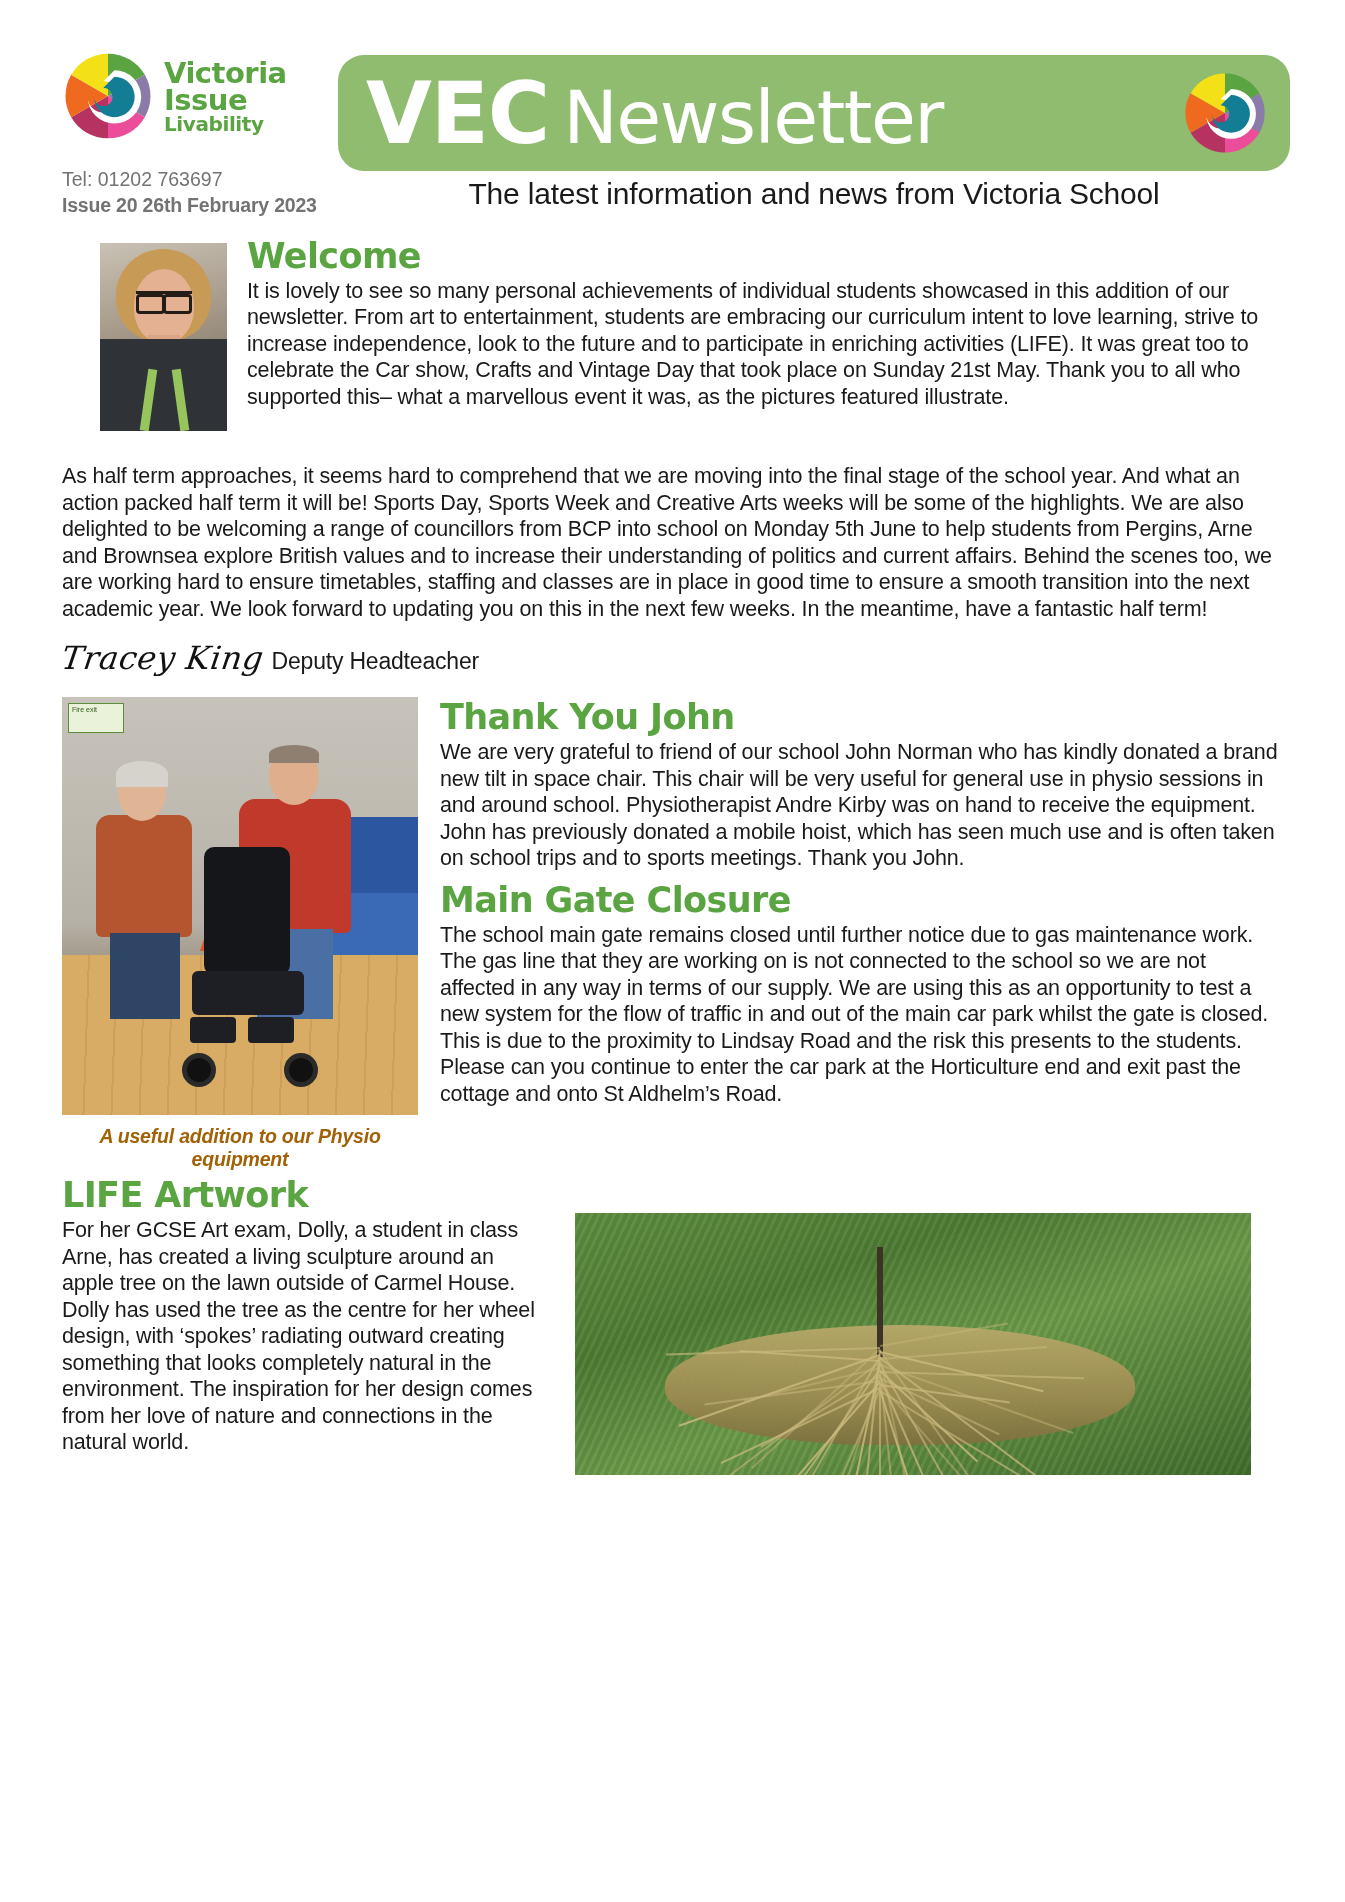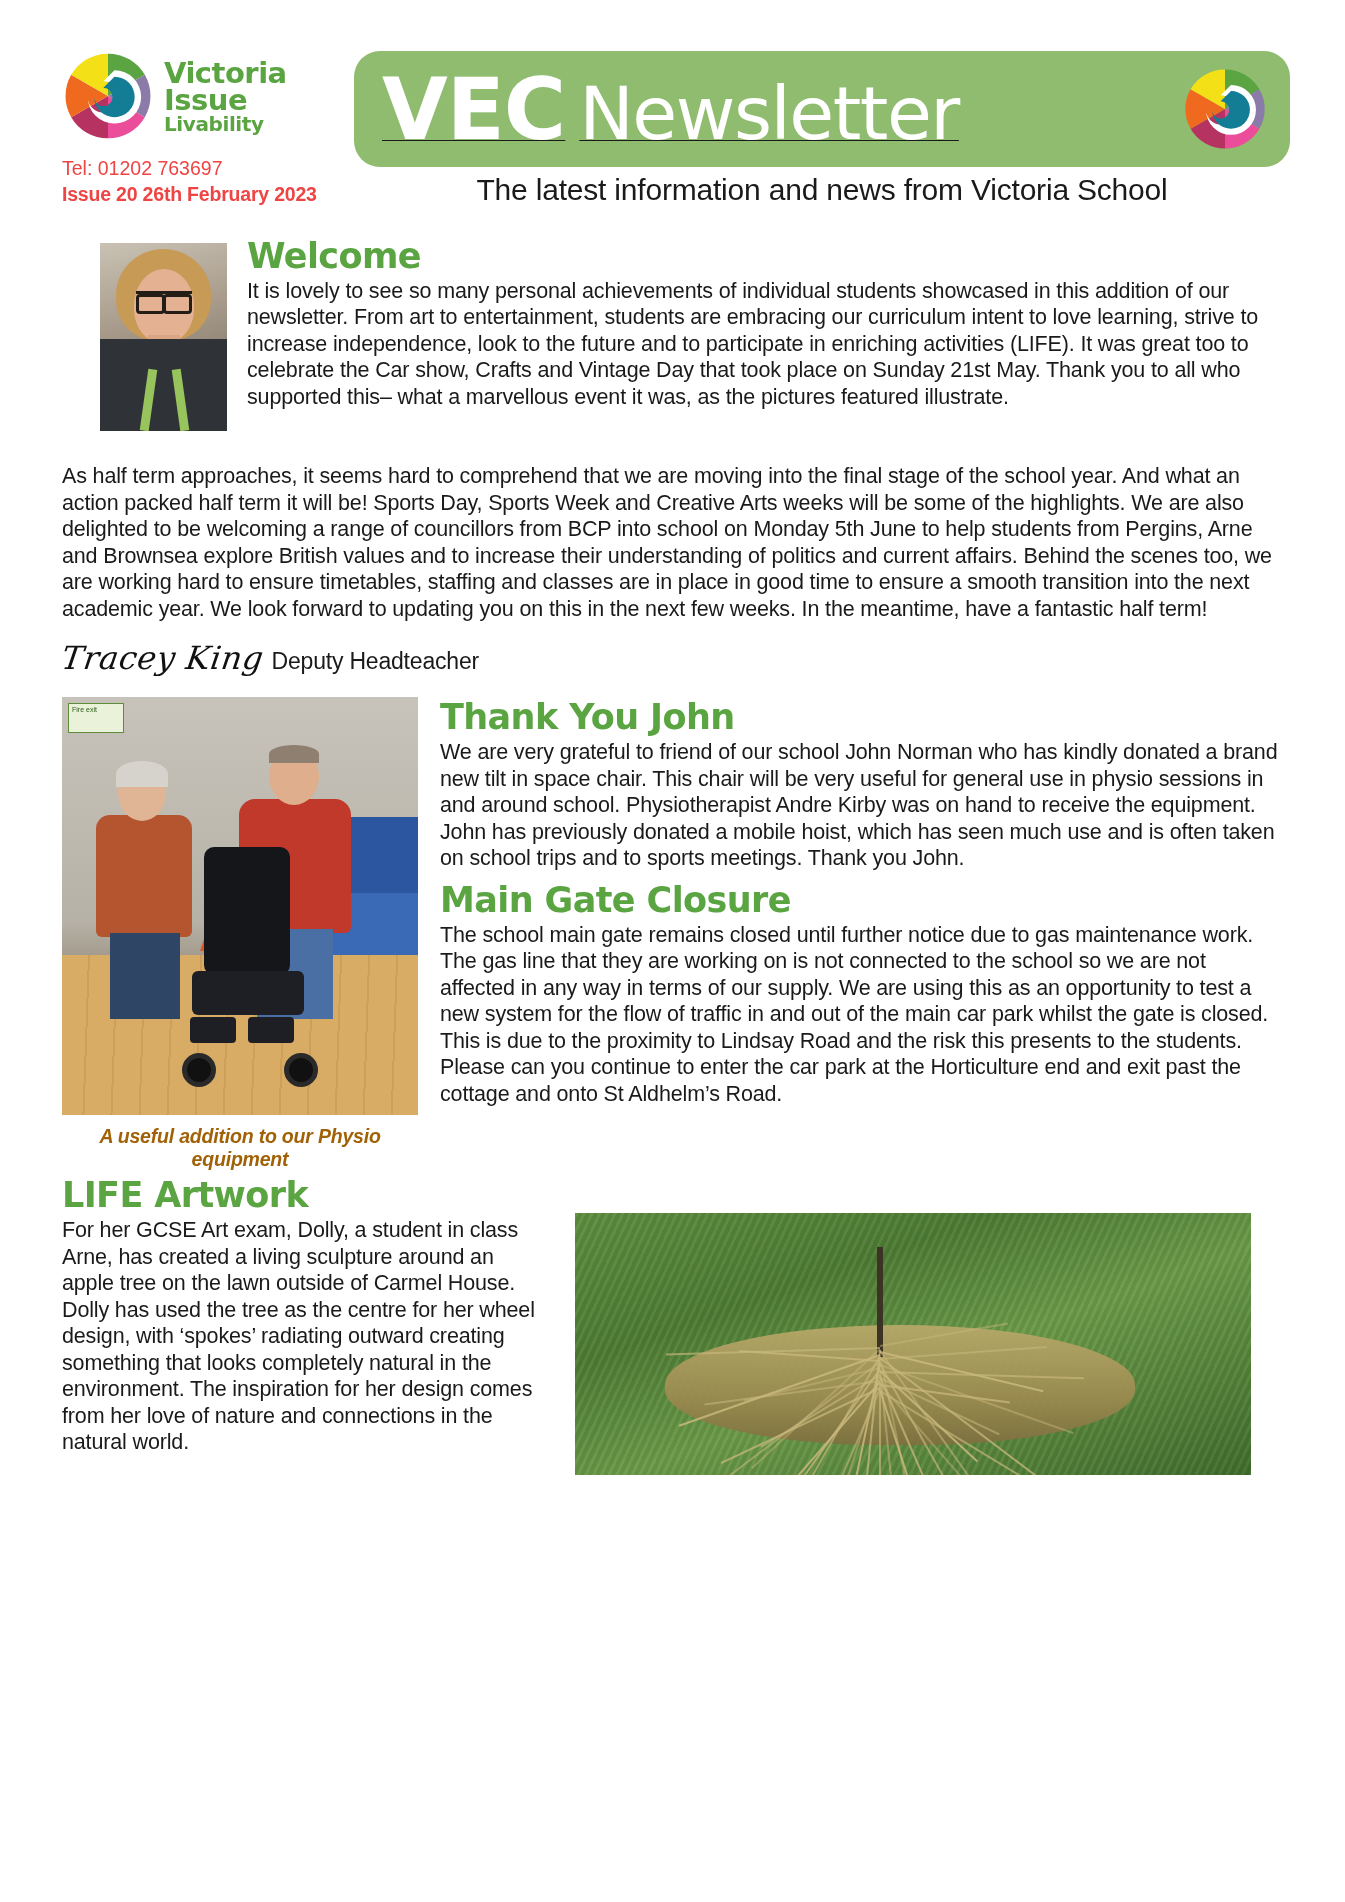--- a/index.html
+++ b/index.html
@@ -28,22 +28,22 @@
 
   
   .header {
     position: relative;
     height: 230px;
     padding: 40px 55px 0 62px;
   }
 
   .header-row {
     display: flex;
-    align-items: flex-end;
-    gap: 24px;
+    align-items: center;
+    gap: 8px;
   }
 
   .brand {
     width: 268px;
     flex: 0 0 268px;
     padding-top: 10px;
   }
 
   .brand-top {
     display: flex;
@@ -82,24 +82,24 @@
   .brand-words .w3 {
     font-family: "DejaVu Sans", sans-serif;
     font-weight: bold;
     font-size: 20px;
     color: #5aa442;
     letter-spacing: -0.4px;
     display: block;
   }
 
   .contact {
-    margin-top: 14px;
+    margin-top: 25px;
     font-size: 19.5px;
     line-height: 1.32;
-    color: #ef4444;
+    color: #737373;
     font-family: "Liberation Sans", sans-serif;
   }
   .contact .issue {
     font-weight: bold;
     font-size: 19.5px;
     letter-spacing: -0.2px;
   }
 
   
   .masthead-col {
@@ -109,21 +109,20 @@
 
   .masthead {
     background: #8fbc6e;
     border-radius: 26px;
     height: 116px;
     display: flex;
     align-items: center;
     padding: 0 22px 0 28px;
     position: relative;
     overflow: hidden;
-    text-decoration: underline;
   }
 
   .masthead-title {
     font-family: "DejaVu Sans", sans-serif;
     color: #ffffff;
     white-space: nowrap;
     line-height: 1;
     flex: 1 1 auto;
   }
   .masthead-title .vec {

